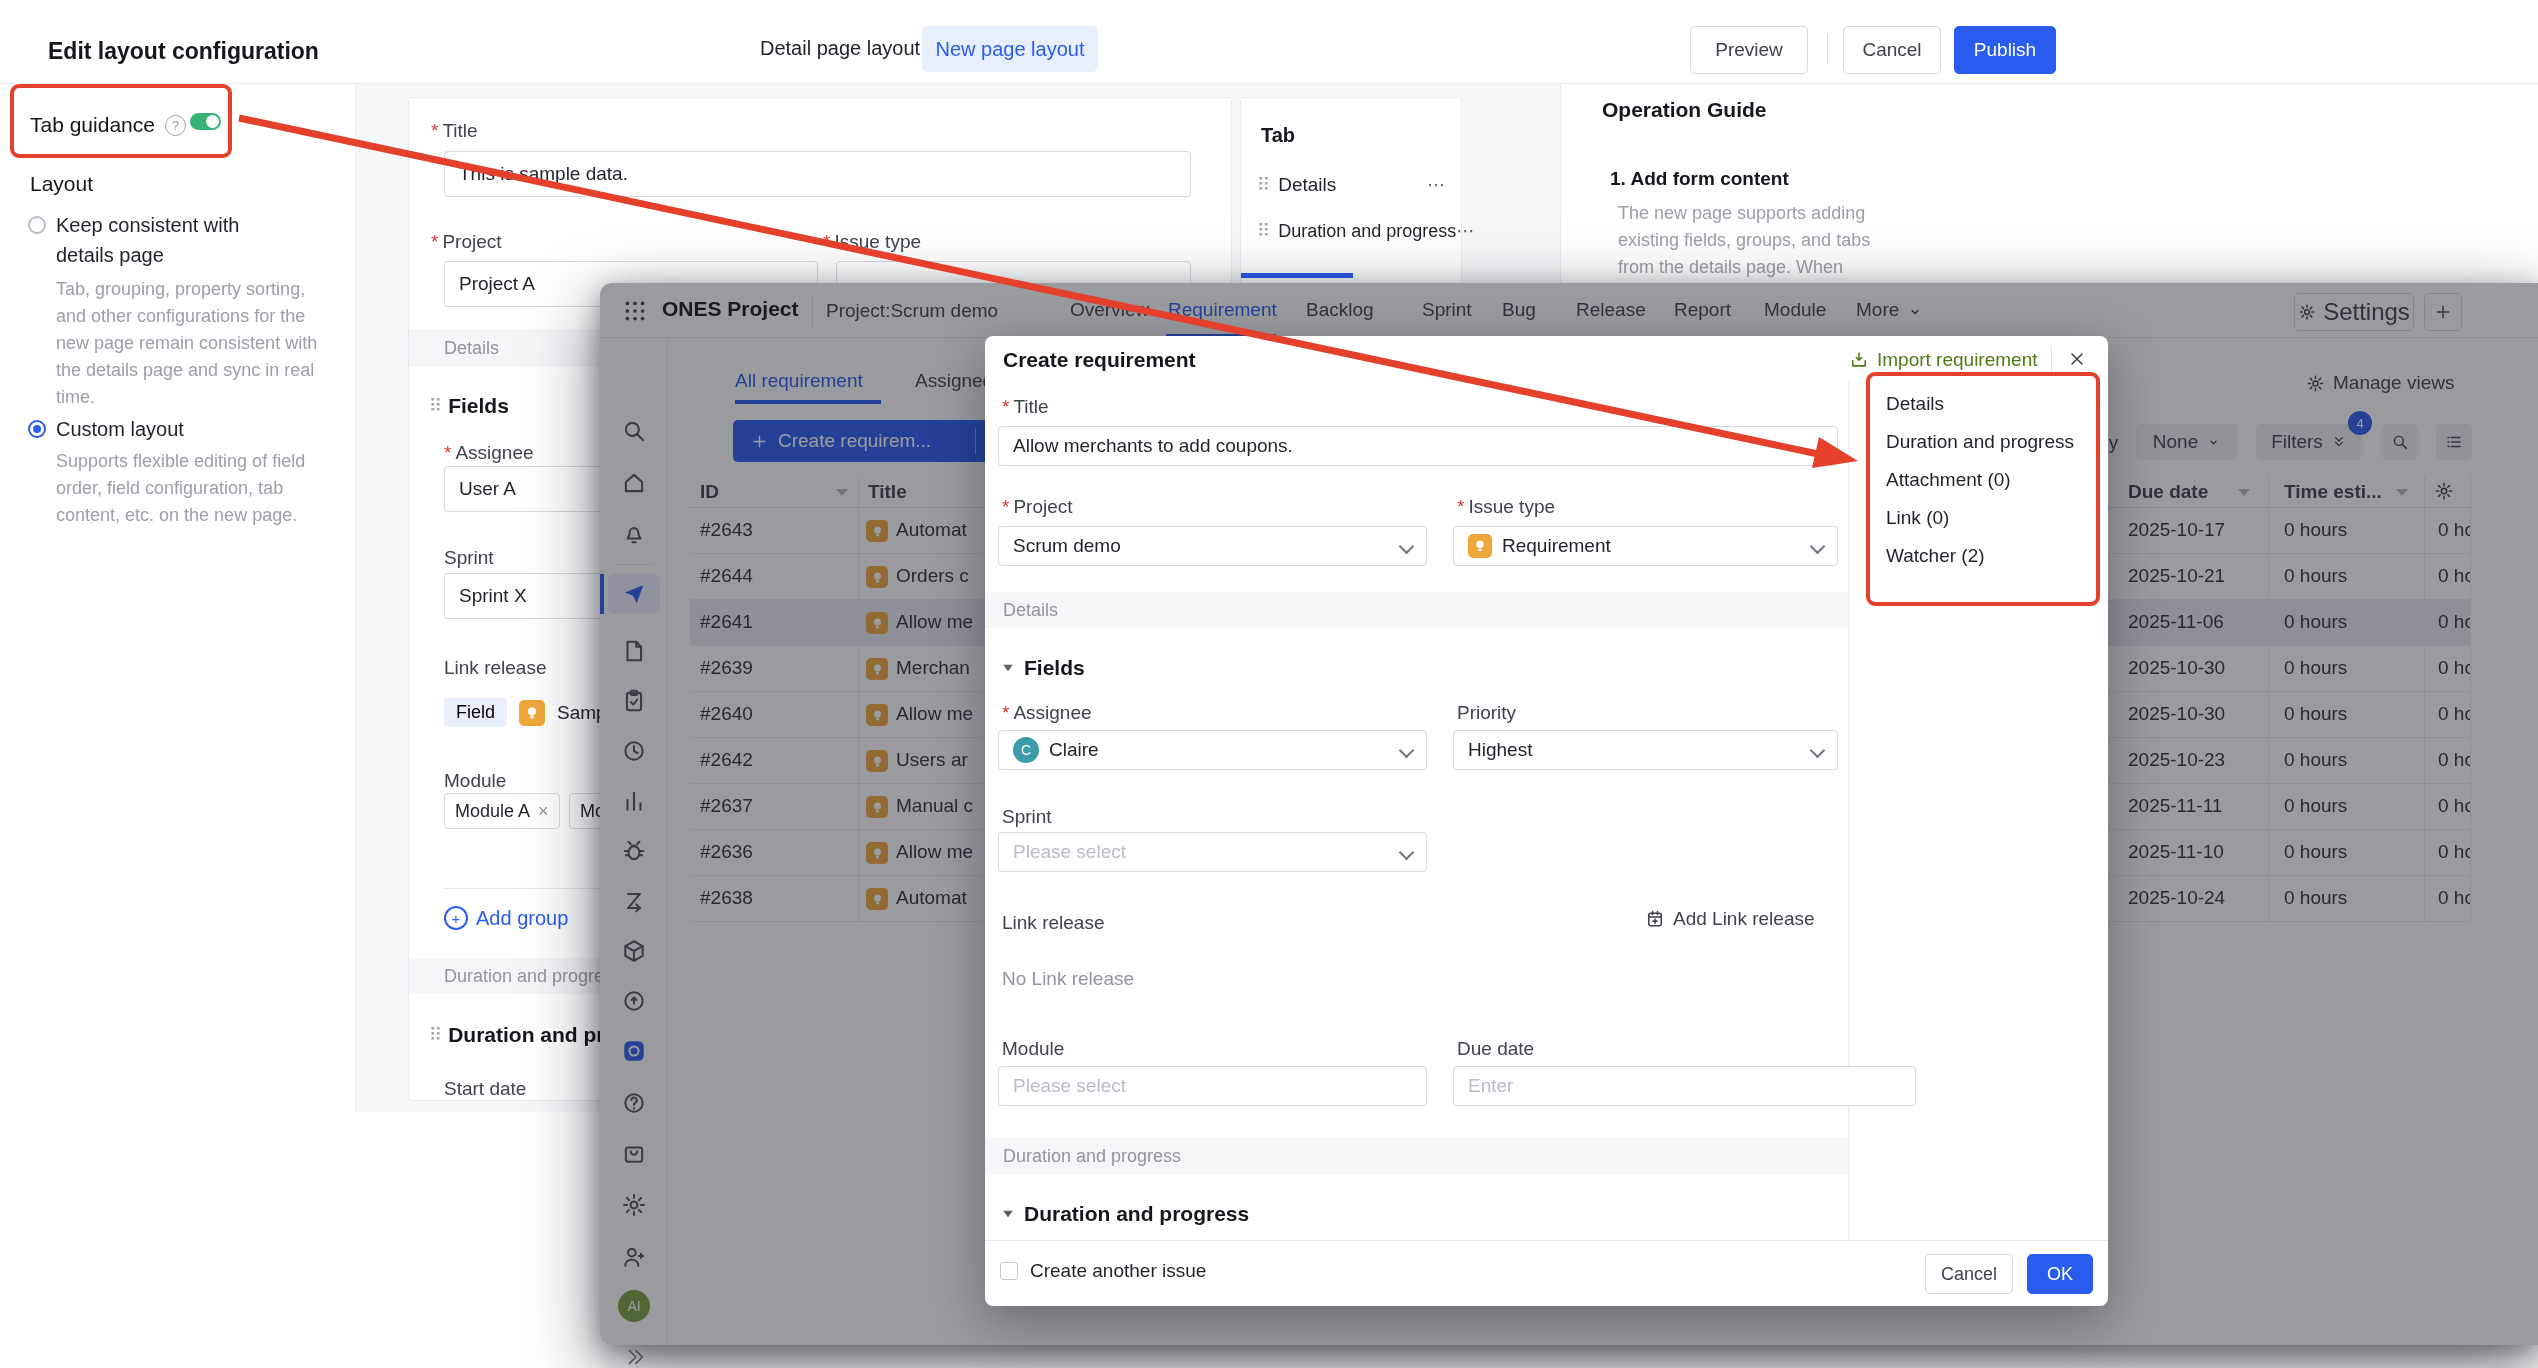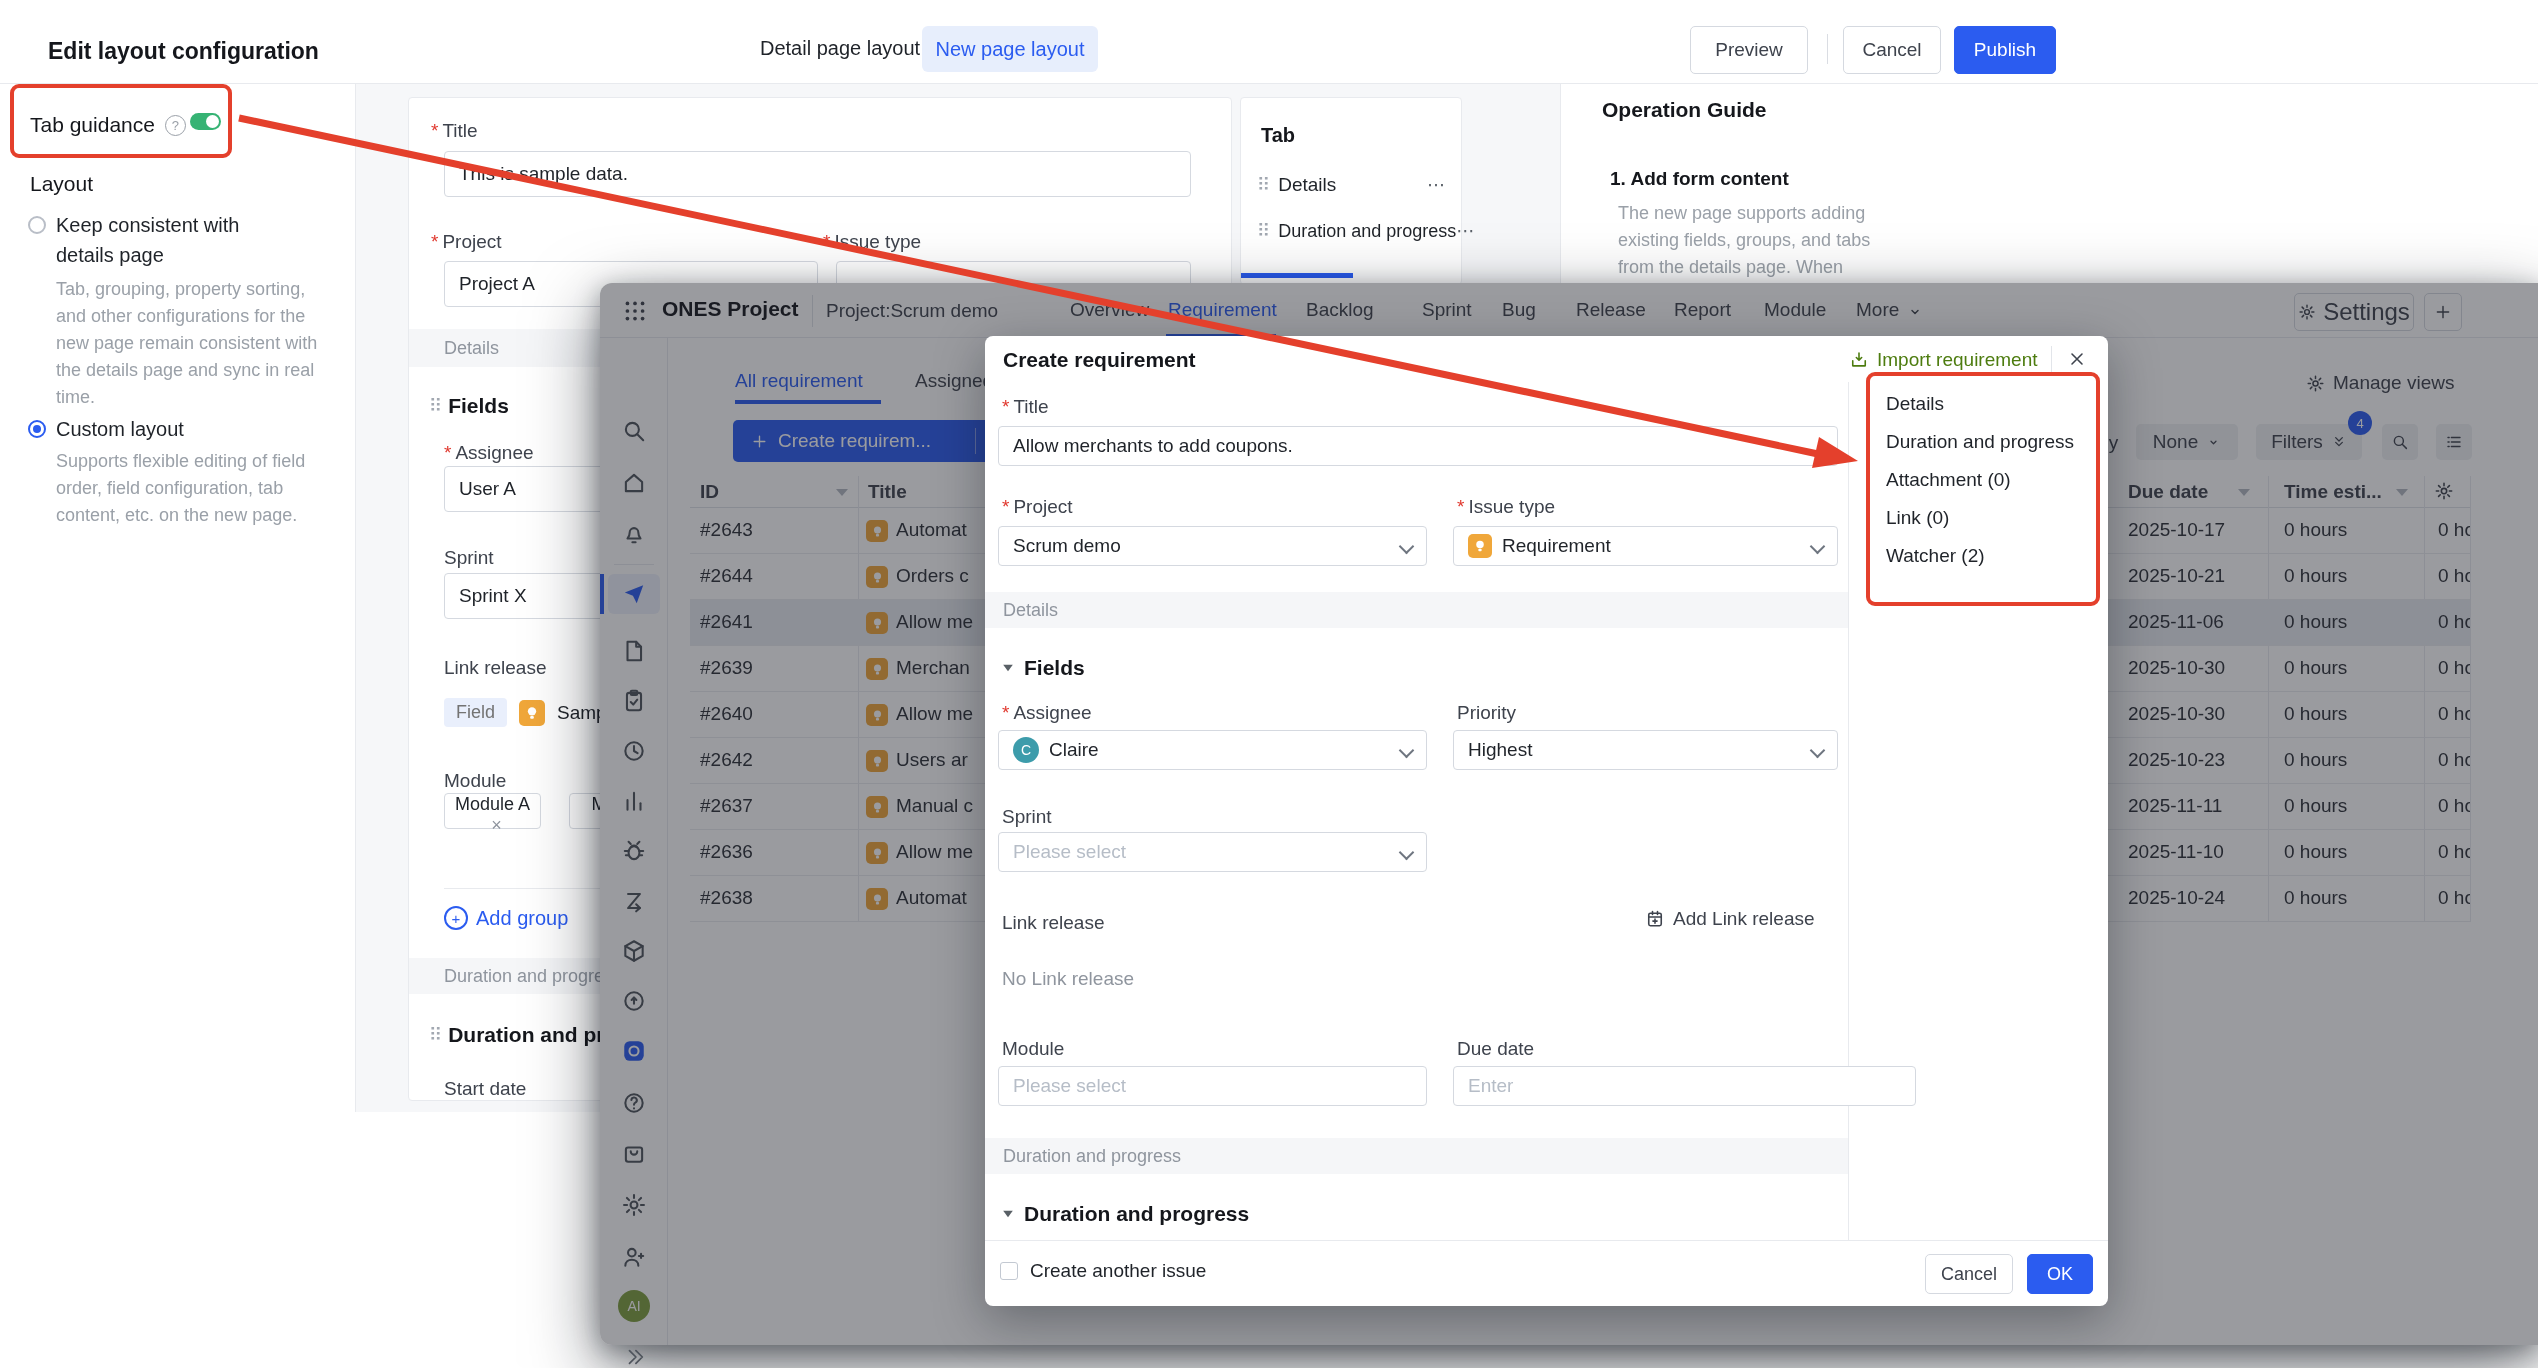--- a/index.html
+++ b/index.html
@@ -29,21 +29,21 @@
   .card{background:#fff;border:1px solid #e8eaee;border-radius:4px;}
   .flabel{font-size:19px;color:#3e434d;white-space:nowrap;}
   .req::before{content:"*";color:#e0382e;margin-right:4px;}
   .inp{background:#fff;border:1px solid #d5d9e0;border-radius:4px;display:flex;align-items:center;padding:0 14px;font-size:19px;color:#1f2329;box-sizing:border-box;}
   .ph{color:#b6bdc7;}
   .chev{width:9px;height:9px;border-right:2px solid #6f7680;border-bottom:2px solid #6f7680;transform:rotate(45deg);margin-left:auto;flex:none;}
   .band{background:#f5f6f8;color:#8f959e;font-size:18px;display:flex;align-items:center;padding:0 0 0 35px;}
   .handle{color:#a2a8b1;font-size:18px;letter-spacing:-2px;}
   .sech{font-size:21px;font-weight:600;color:#15171c;}
   .tri{width:0;height:0;border-left:6px solid transparent;border-right:6px solid transparent;border-top:8px solid #596066;display:inline-block;}
-  .chip{display:flex;align-items:center;border:1px solid #d5d9e0;border-radius:4px;font-size:18px;color:#1f2329;padding:0 10px;background:#fff;box-sizing:border-box;flex-direction:column;}
+  .chip{display:flex;align-items:center;border:1px solid #d5d9e0;border-radius:4px;font-size:18px;color:#1f2329;padding:0 10px;background:#fff;box-sizing:border-box;}
   .bulbbox{display:inline-flex;align-items:center;justify-content:center;background:#f0a73a;border-radius:5px;}
   .bluelink{color:#2b5cf0;font-size:20px;}
   .sortc{width:0;height:0;border-left:6px solid transparent;border-right:6px solid transparent;border-top:7px solid #b3b9c2;display:inline-block;}
   
   #ones{left:600px;top:283px;width:1938px;height:1062px;background:#fff;border-radius:12px 0 0 12px;box-shadow:0 24px 70px rgba(10,14,24,.55), 0 6px 24px rgba(10,14,24,.35);}
   #ones .hdr{position:absolute;left:0;top:0;width:100%;height:55px;border-bottom:1px solid #e8eaee;box-sizing:border-box;text-align:center;}
   .brand{font-size:21px;font-weight:700;color:#15171c;}
   .navitem{font-size:19px;color:#3e434d;}
   .navitem.on{color:#2b5cf0;}
   .railico{position:absolute;left:21px;width:26px;height:26px;color:#4e545c;}
@@ -256,21 +256,21 @@
     <div class="abs flabel req" style="left:35px;top:344px">Assignee</div>
     <div class="abs inp" style="left:35px;top:368px;width:374px;height:46px">
         <span>User A</span>
       </div>
     <div class="abs flabel" style="left:35px;top:449px">Sprint</div>
     <div class="abs inp" style="left:35px;top:475px;width:374px;height:46px">
         <span>Sprint X</span>
       </div>
     <div class="abs flabel" style="left:35px;top:559px">Link release</div>
     <div class="abs" style="left:35px;top:600px;display:flex;align-items:center;gap:12px">
-      <span style="background:#e9effc;color:#737373;font-size:18px;border-radius:4px;padding:4px 12px">Field</span>
+      <span style="background:#e9effc;color:#000000;font-size:18px;border-radius:4px;padding:4px 12px">Field</span>
       <span class="bulbbox" style="width:26px;height:26px">
           <svg class="ic" style="width:20px;height:20px">
             <use href="#i-bulb"></use>
           </svg>
         </span>
       <span style="font-size:19px;color:#1f2329;white-space:nowrap">Sample is</span>
     </div>
     <div class="abs flabel" style="left:35px;top:672px">Module</div>
     <div class="abs chip" style="left:35px;top:695px;height:36px">
         <span>Module A</span>

